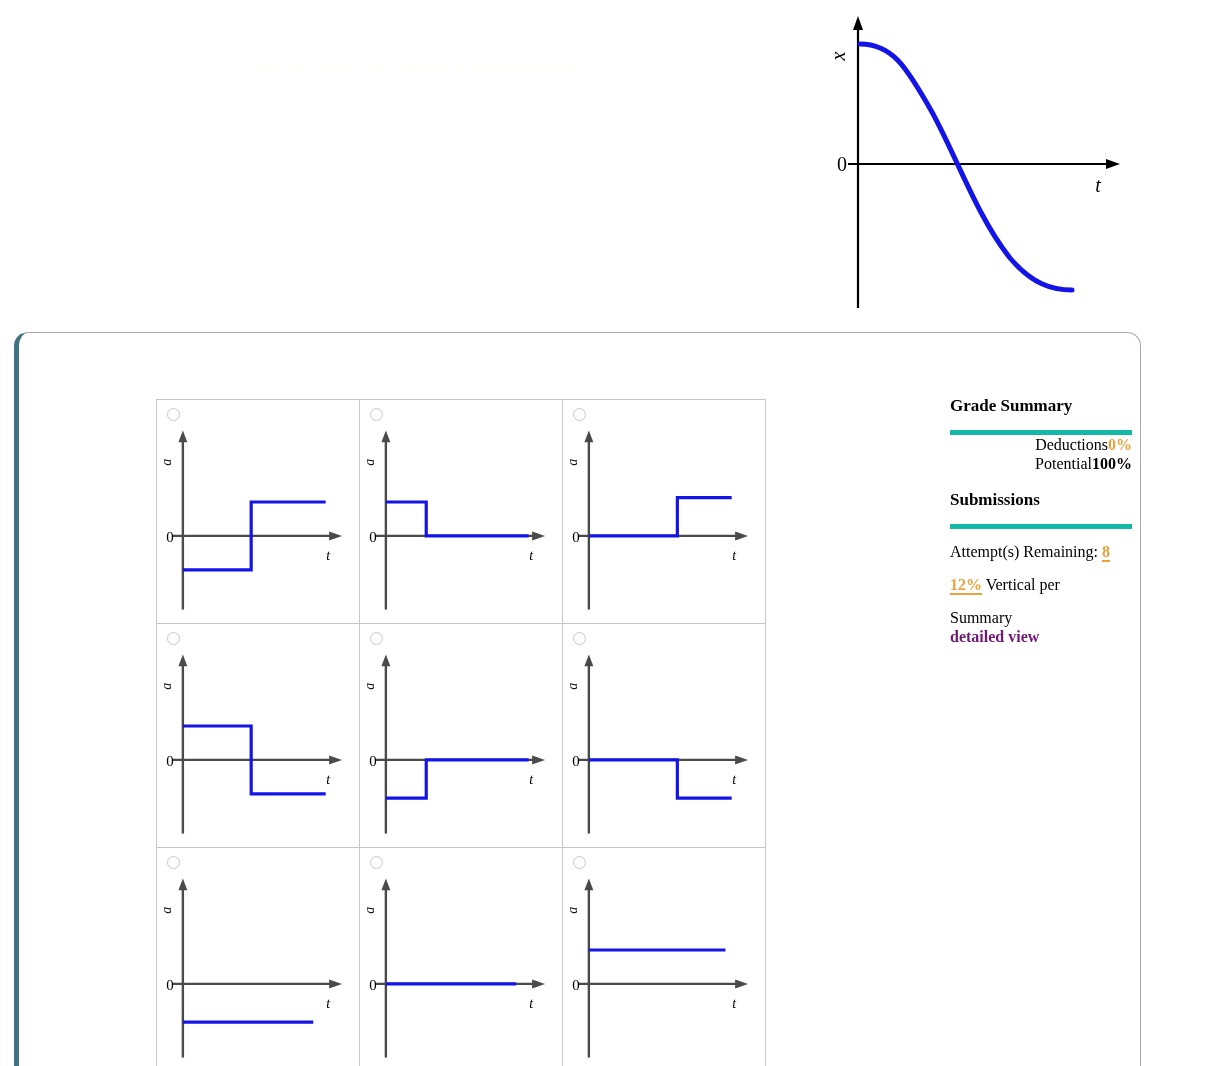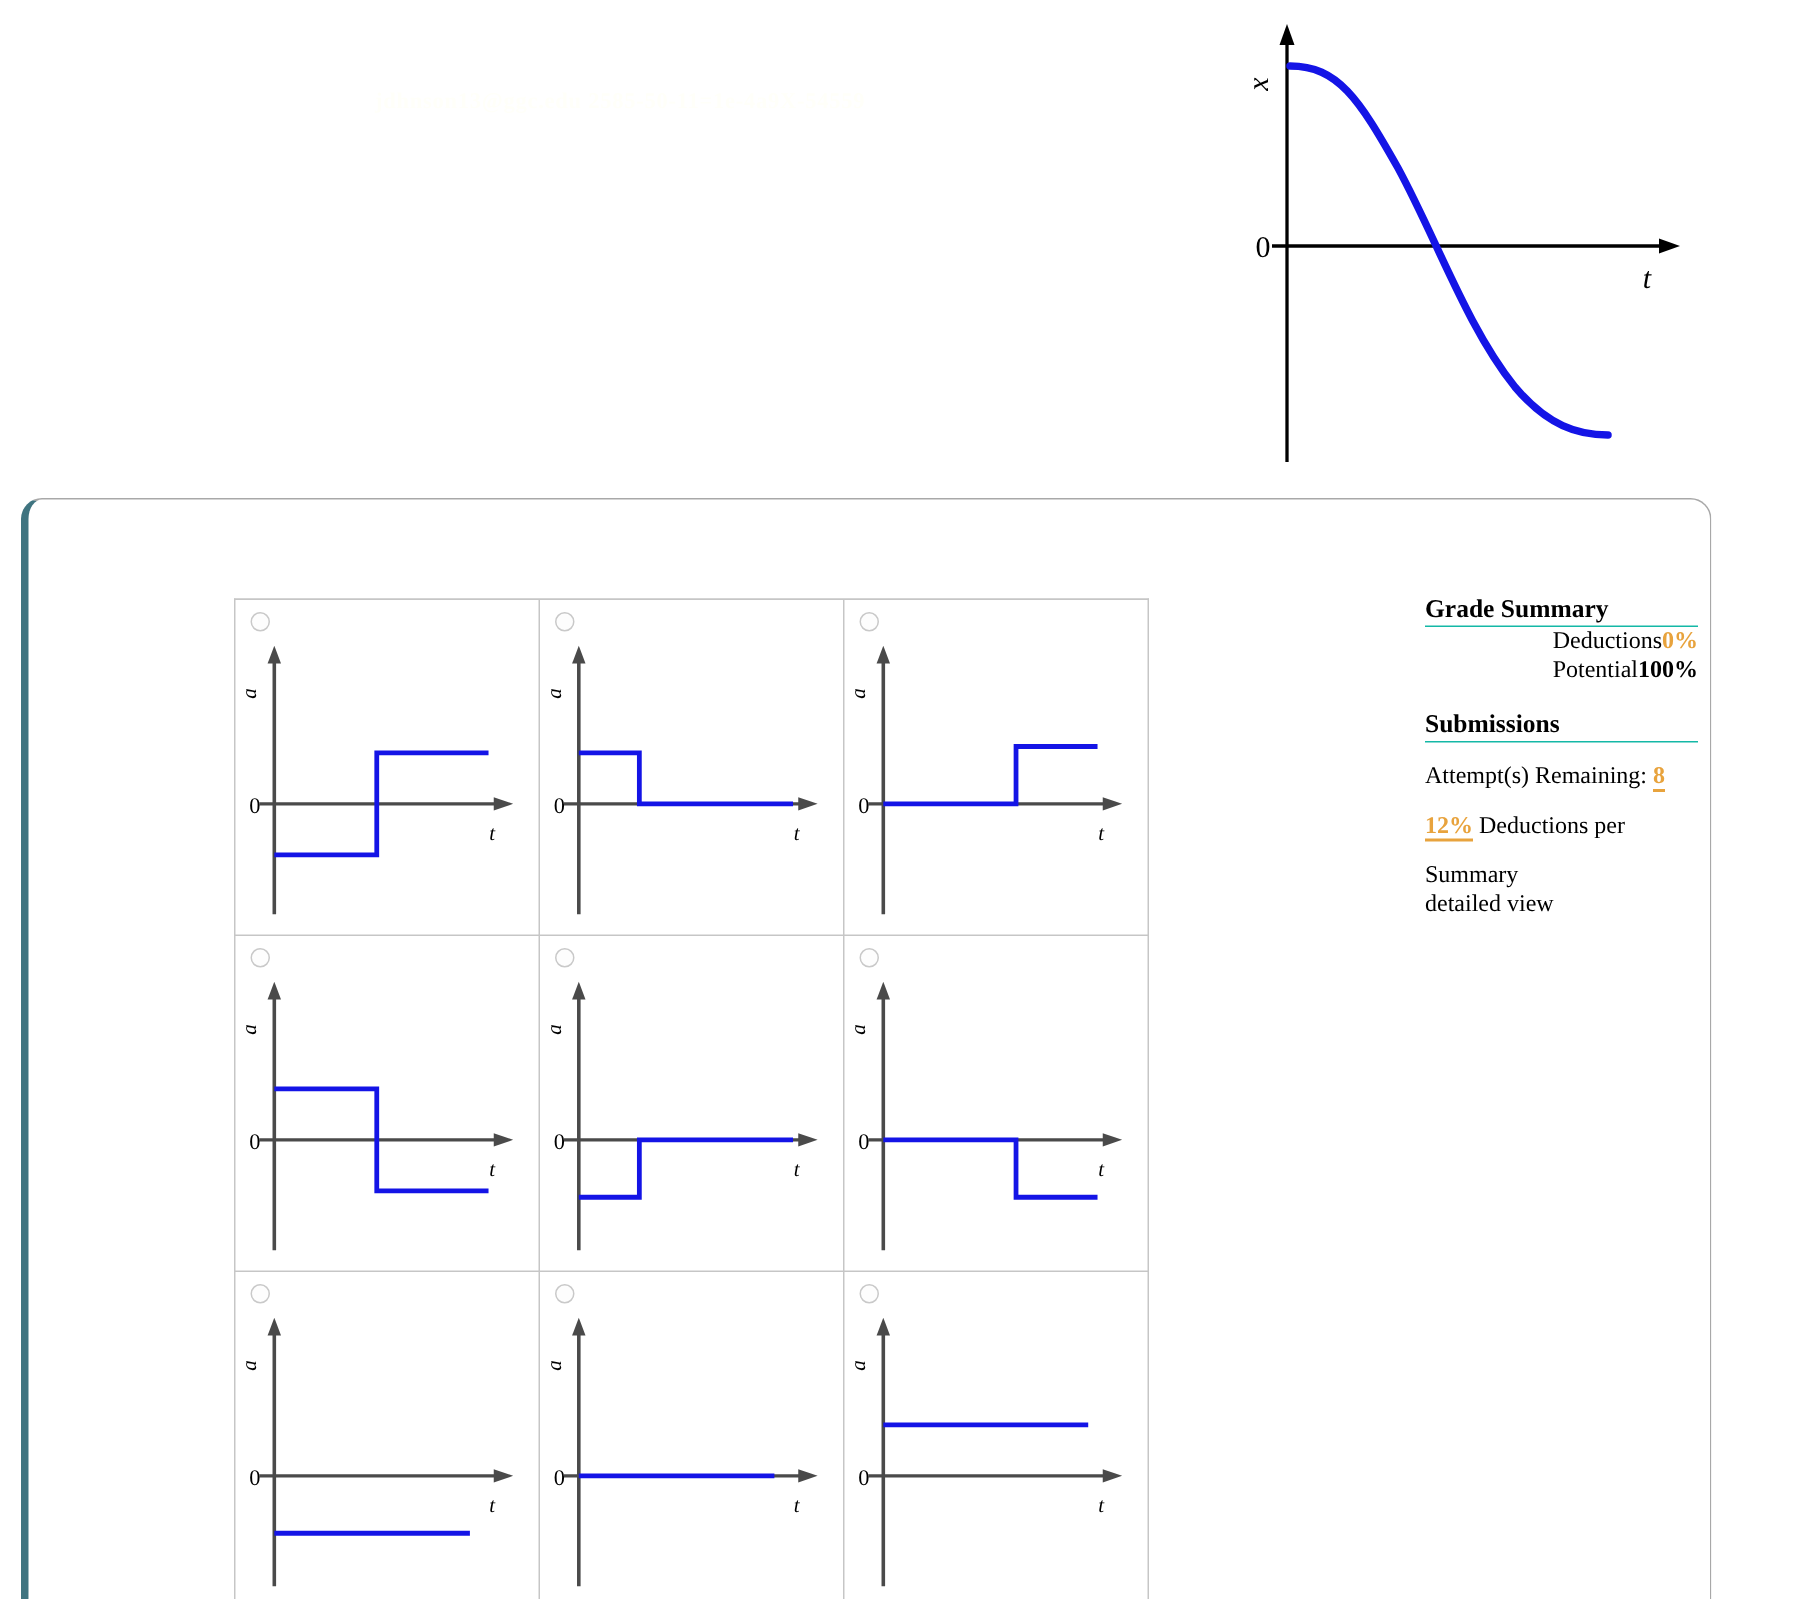--- a/index.html
+++ b/index.html
@@ -126,41 +126,41 @@
     position: absolute;
     left: 950px;
     top: 396px;
     width: 182px;
     font-size: 16px;
     line-height: 1.18;
   }
   .gs-heading {
     font-weight: bold;
     font-size: 17px;
-    border-bottom: 1px solid #14b8a6;
-    padding-bottom: 1px;
+    border-bottom: 5px solid #14b8a6;
+    padding-bottom: 14px;
     margin-bottom: 1px;
   }
   .gs-row {
     display: flex;
     justify-content: flex-end;
     align-items: baseline;
   }
   .gs-val-orange { color: #e8a33d; font-weight: bold; }
   .gs-val-bold { font-weight: bold; }
   #submissions-heading { margin-top: 16px; }
   .gs-line { margin-top: 14px; }
   .orange-underline {
     color: #e8a33d;
     font-weight: bold;
     border-bottom: 2px solid #e8a33d;
   }
   #detailed-view {
-    color: #000000;
-    font-weight: normal;
+    color: #701a75;
+    font-weight: bold;
     cursor: pointer;
     display: inline-block;
     margin-top: 1px;
   }
 </style>
 </head>
 <body>
 
 <div id="problem-header">
 </div>
@@ -320,17 +320,17 @@
     <span class="gs-val-bold">100%</span>
   </div>
 
   <div class="gs-heading" id="submissions-heading">Submissions</div>
   <div class="gs-line">
     <span>Attempt(s) Remaining:</span>
     <span class="orange-underline">8</span>
   </div>
   <div class="gs-line">
     <span class="orange-underline">12%</span>
-    <span>Deductions per</span>
+    <span>Vertical per</span>
   </div>
   <div class="gs-line">Summary</div>
   <div id="detailed-view">detailed view</div>
 </div>
 
 </body></html>

